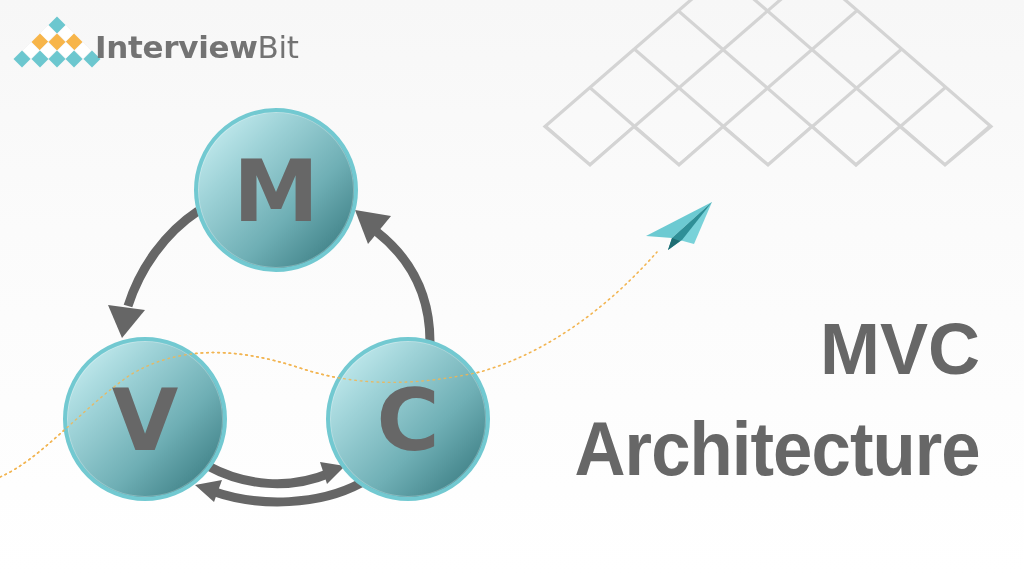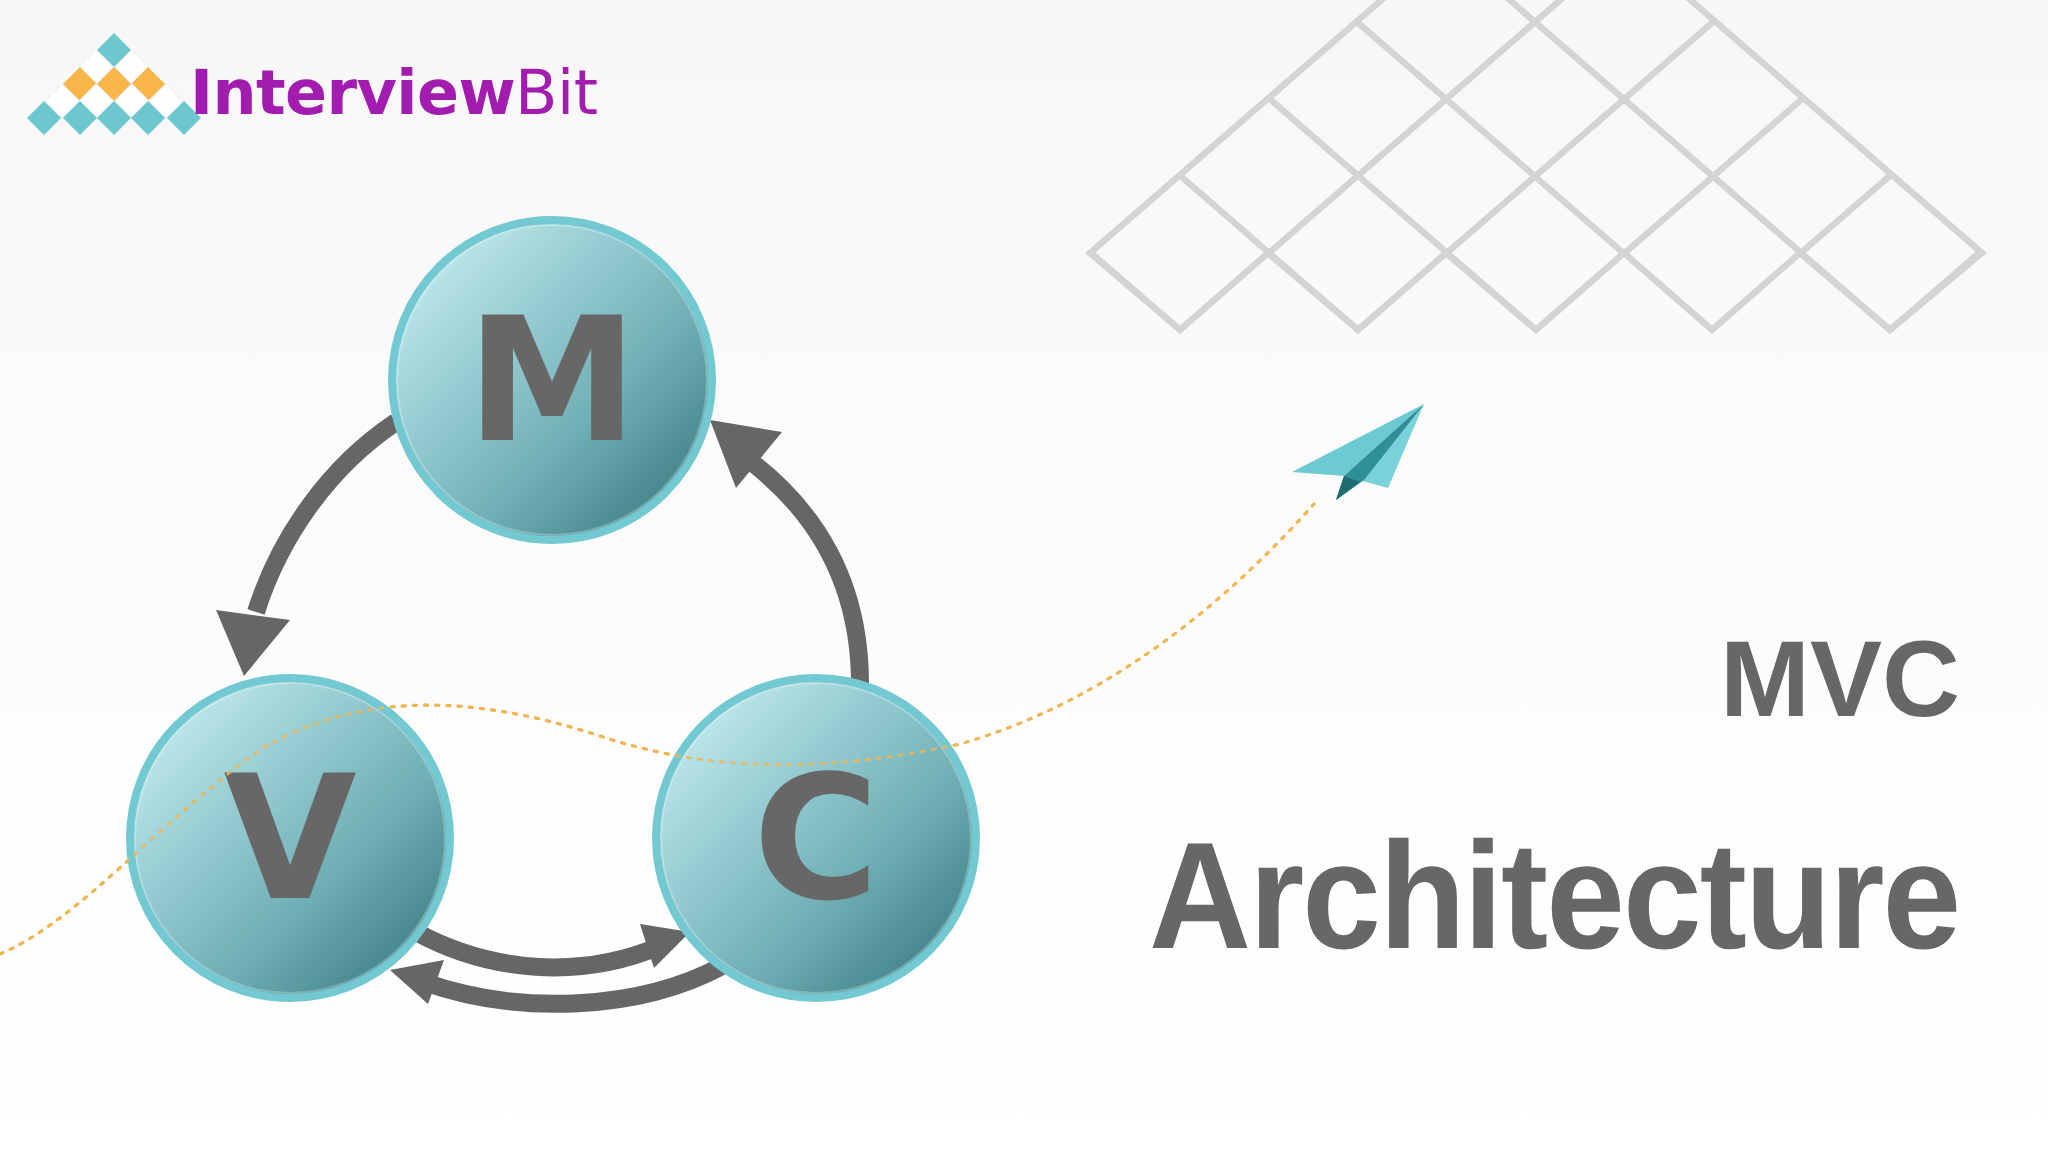--- a/index.html
+++ b/index.html
@@ -1,28 +1,28 @@
 <!DOCTYPE html>
 <html><head>
 <meta charset="utf-8">
 <style>
   html, body { margin:0; padding:0; }
   body { width:1024px; height:576px; overflow:hidden; background:#ffffff; position:relative; font-family:"Liberation Sans", sans-serif; }
   .canvas { position:absolute; left:0; top:0; width:1024px; height:576px; background:linear-gradient(180deg,#f7f7f7 0%,#fbfbfb 40%,#ffffff 100%); }
   svg.layer { position:absolute; left:0; top:0; }
-  .logo-text { position:absolute; left:95px; top:27px; font-size:31px; color:#a21caf; letter-spacing:-0.3px; line-height:40px; white-space:nowrap; font-family:"DejaVu Sans", sans-serif; }
+  .logo-text { position:absolute; left:95px; top:27px; font-size:31px; color:#737373; letter-spacing:-0.3px; line-height:40px; white-space:nowrap; font-family:"DejaVu Sans", sans-serif; }
   .logo-text .b { font-weight:bold; }
   .logo-text .r { font-weight:normal; }
   .node { position:absolute; width:156px; height:156px; border-radius:50%; border:4px solid #72c9d1;
           background:linear-gradient(135deg,#d2f4f7 0%,#9fd3d8 30%,#6fafb5 62%,#2f7177 100%);
           box-shadow: inset 0 0 0 1px rgba(255,255,255,0.25);
           display:flex; align-items:center; justify-content:center; }
   .node span { font-family:"DejaVu Sans", sans-serif; font-weight:bold; font-size:86px; color:#676767; line-height:1; margin-top:2px; }
   .title { position:absolute; right:44px; text-align:right; color:#676767; font-family:"Liberation Sans", sans-serif; font-weight:bold; white-space:nowrap; line-height:1; }
-  .title.l1 { top:313px; font-size:54px; letter-spacing:0px;margin-left:36px; }
+  .title.l1 { top:313px; font-size:72px; letter-spacing:0px;margin-left:36px; }
   .title.l2 { top:411px; font-size:76px; letter-spacing:-1px; transform:scaleX(0.93); transform-origin:right; }
 </style>
 </head>
 <body>
 
 <div class="canvas"></div>
 
 <svg class="layer" width="1024" height="576" viewBox="0 0 1024 576">
   <defs>
     <clipPath id="latticeClip">

